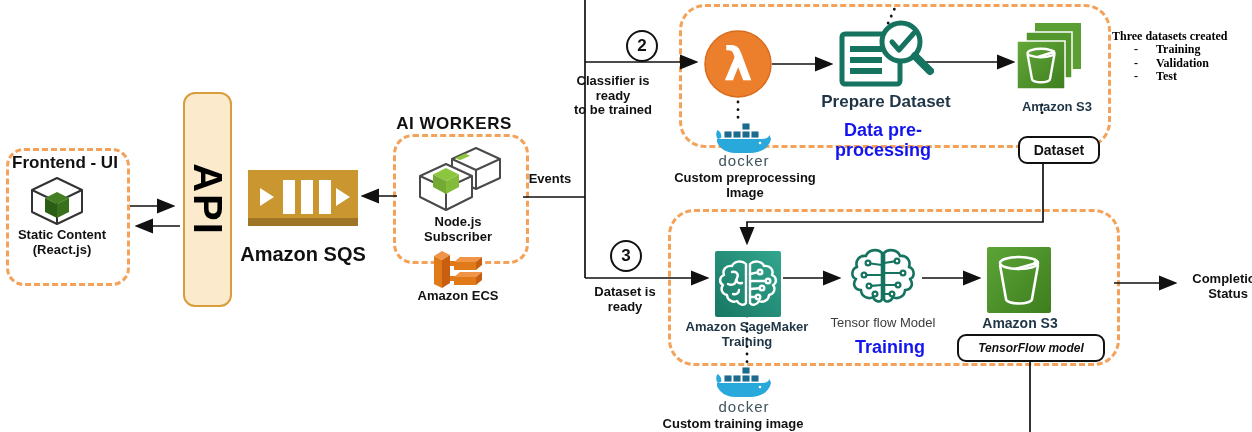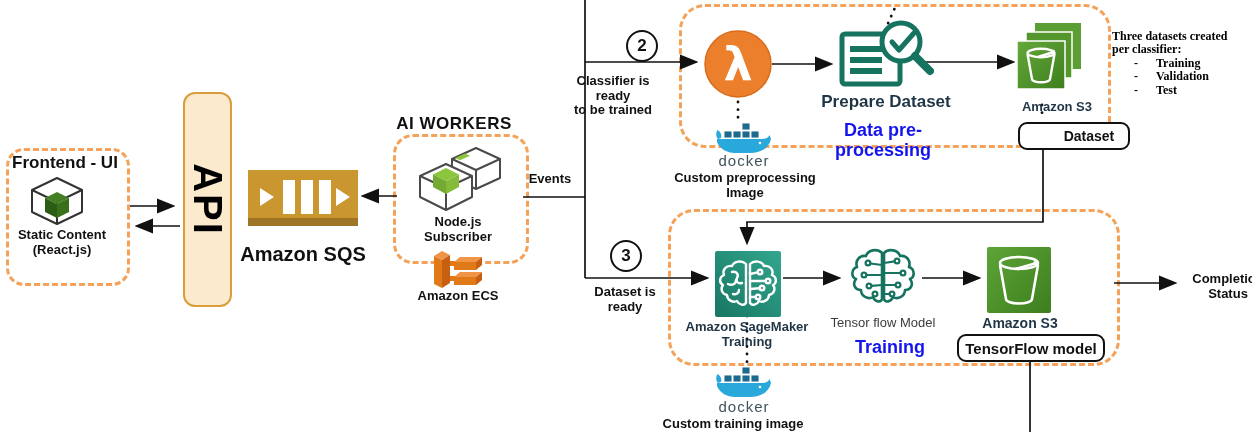--- a/index.html
+++ b/index.html
@@ -205,42 +205,41 @@
       <g stroke="#fff" stroke-width="2.4" fill="none">
         <ellipse cx="24" cy="30" rx="13.5" ry="4.2"></ellipse>
         <path d="M10.5,31 L15,56 A9,3.2 0 0 0 33,56 L37.5,31"></path>
         <path d="M21,34 L35,29.5"></path>
       </g>
       <circle cx="36" cy="29" r="2.2" fill="#fff"></circle>
     </svg>
   </span>
   <div class="lbl z3 navy" style="left:1013px;top:100px;width:88px;">Amazon S3</div>
 
-  <div class="tag" style="left:1018px;top:122px;width:78px;height:24px;font-size:14px;padding-left:30px;">Dataset</div>
+  <div class="tag" style="left:1018px;top:136px;width:78px;height:24px;font-size:14px;">Dataset</div>
 
   <span class="icon" style="left:714px;top:122px">
     <svg width="58" height="34" viewBox="0 0 58 34">
       <g fill="#1D6A8F" stroke="#fff" stroke-width="0.9">
         <rect x="10" y="9" width="8" height="7"></rect>
           <rect x="19" y="9" width="8" height="7"></rect>
         <rect x="28" y="9" width="8" height="7"></rect>
           <rect x="37" y="9" width="8" height="7"></rect>
         <rect x="28" y="1" width="8" height="7"></rect>
       </g>
       <path d="M3,17 L48,17 C52,17 54.5,15.5 55.5,13 L57,17 C55,26 47,31 36,31 L21,31 C13,31 6,27 3,20 Z" fill="#29A8DC"></path>
       <path d="M4,17 C2,15 1.5,11 3.5,8 C6.5,9.5 8,13 7,16 Z" fill="#29A8DC"></path>
       <circle cx="46" cy="21" r="1.3" fill="#fff"></circle>
     </svg>
   </span>
   <div class="dockerword" style="left:704px;top:152px;width:80px;">docker</div>
   <div class="lbl z3" style="left:654px;top:171px;width:182px;">Custom preprocessing Image</div>
 
   <div class="serifnote">
     <div>Three datasets created</div>
-    <div>per classifier:</div>
     <div class="row">
       <span class="dash">-</span>
       <span>Training</span>
     </div>
     <div class="row">
       <span class="dash">-</span>
       <span>Validation</span>
     </div>
     <div class="row">
       <span class="dash">-</span>
@@ -324,21 +323,21 @@
       <g stroke="#fff" stroke-width="2.6" fill="none">
         <ellipse cx="32" cy="16" rx="19" ry="6"></ellipse>
         <path d="M13,18 L19,52 A13,4.5 0 0 0 45,52 L51,18"></path>
         <path d="M28,22 L48,16.5"></path>
       </g>
       <circle cx="49" cy="16" r="2.6" fill="#fff"></circle>
     </svg>
   </span>
   <div class="lbl z3 navy" style="left:975px;top:316px;width:90px;font-size:14px;">Amazon S3</div>
 
-  <div class="tag" style="left:957px;top:334px;width:144px;height:24px;font-size:15px;">TensorFlow model</div>
+  <div class="tag" style="left:957px;top:334px;width:144px;height:24px;font-size:12px;font-style:italic;">TensorFlow model</div>
 
   <div class="lbl z3 blue" style="left:840px;top:337px;width:100px;">Training</div>
 
   <span class="icon" style="left:714px;top:366px">
     <svg width="58" height="34" viewBox="0 0 58 34">
       <g fill="#1D6A8F" stroke="#fff" stroke-width="0.9">
         <rect x="10" y="9" width="8" height="7"></rect>
           <rect x="19" y="9" width="8" height="7"></rect>
         <rect x="28" y="9" width="8" height="7"></rect>
           <rect x="37" y="9" width="8" height="7"></rect>

